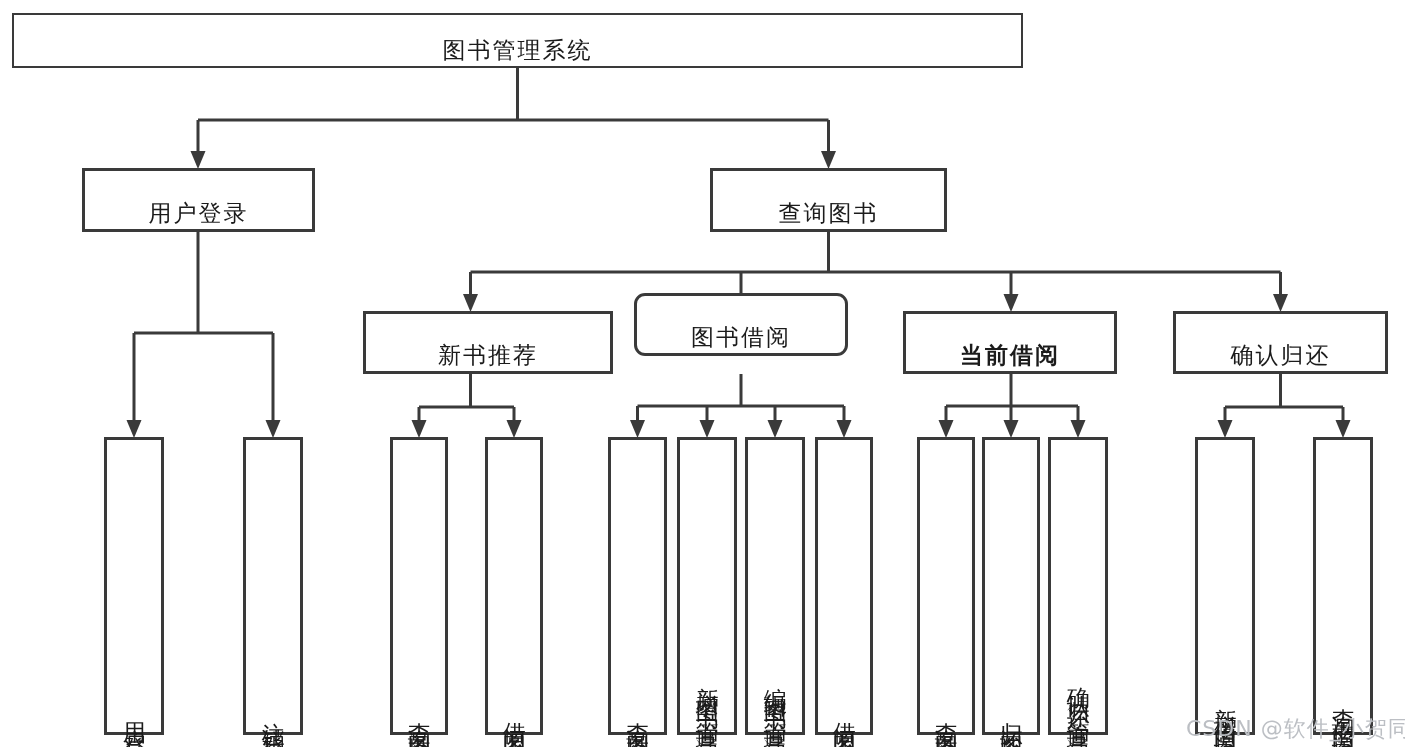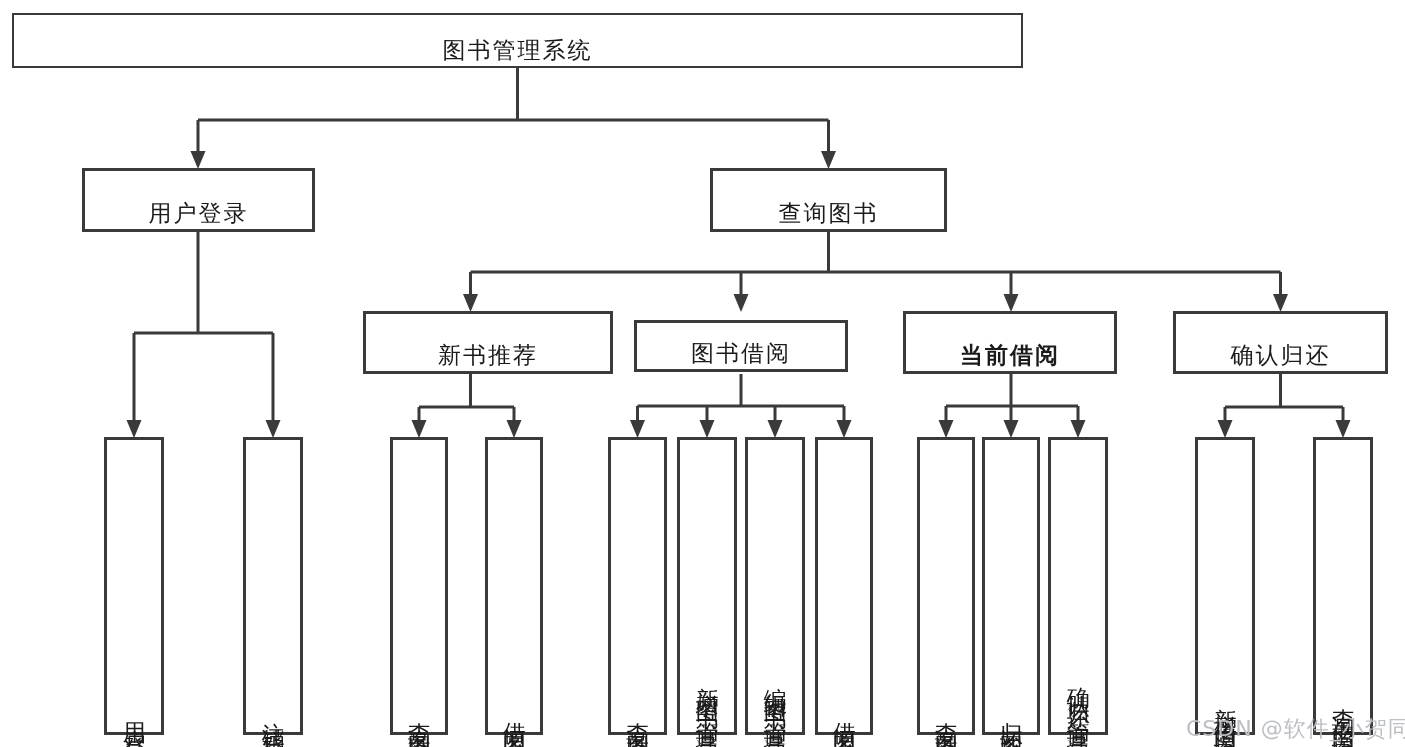--- a/index.html
+++ b/index.html
@@ -102,21 +102,21 @@
   <div class="box" style="left:82px; top:168px; width:233px; height:64px;">
     <span class="h-label">用户登录</span>
   </div>
   <div class="box" style="left:710px; top:168px; width:237px; height:64px;">
     <span class="h-label">查询图书</span>
   </div>
 
   <div class="box" style="left:363px; top:311px; width:250px; height:63px;">
     <span class="h-label">新书推荐</span>
   </div>
-  <div class="box" style="left:634px; top:320px; width:214px; height:52px;">
+  <div class="box" style="left:634px; top:293px; width:214px; height:63px;border-radius:11px;">
     <span class="h-label">图书借阅</span>
   </div>
   <div class="box" style="left:903px; top:311px; width:214px; height:63px;font-weight:bold;">
     <span class="h-label">当前借阅</span>
   </div>
   <div class="box" style="left:1173px; top:311px; width:215px; height:63px;">
     <span class="h-label">确认归还</span>
   </div>
 
   <div class="box" style="left:104px; top:437px; width:60px; height:298px;">

